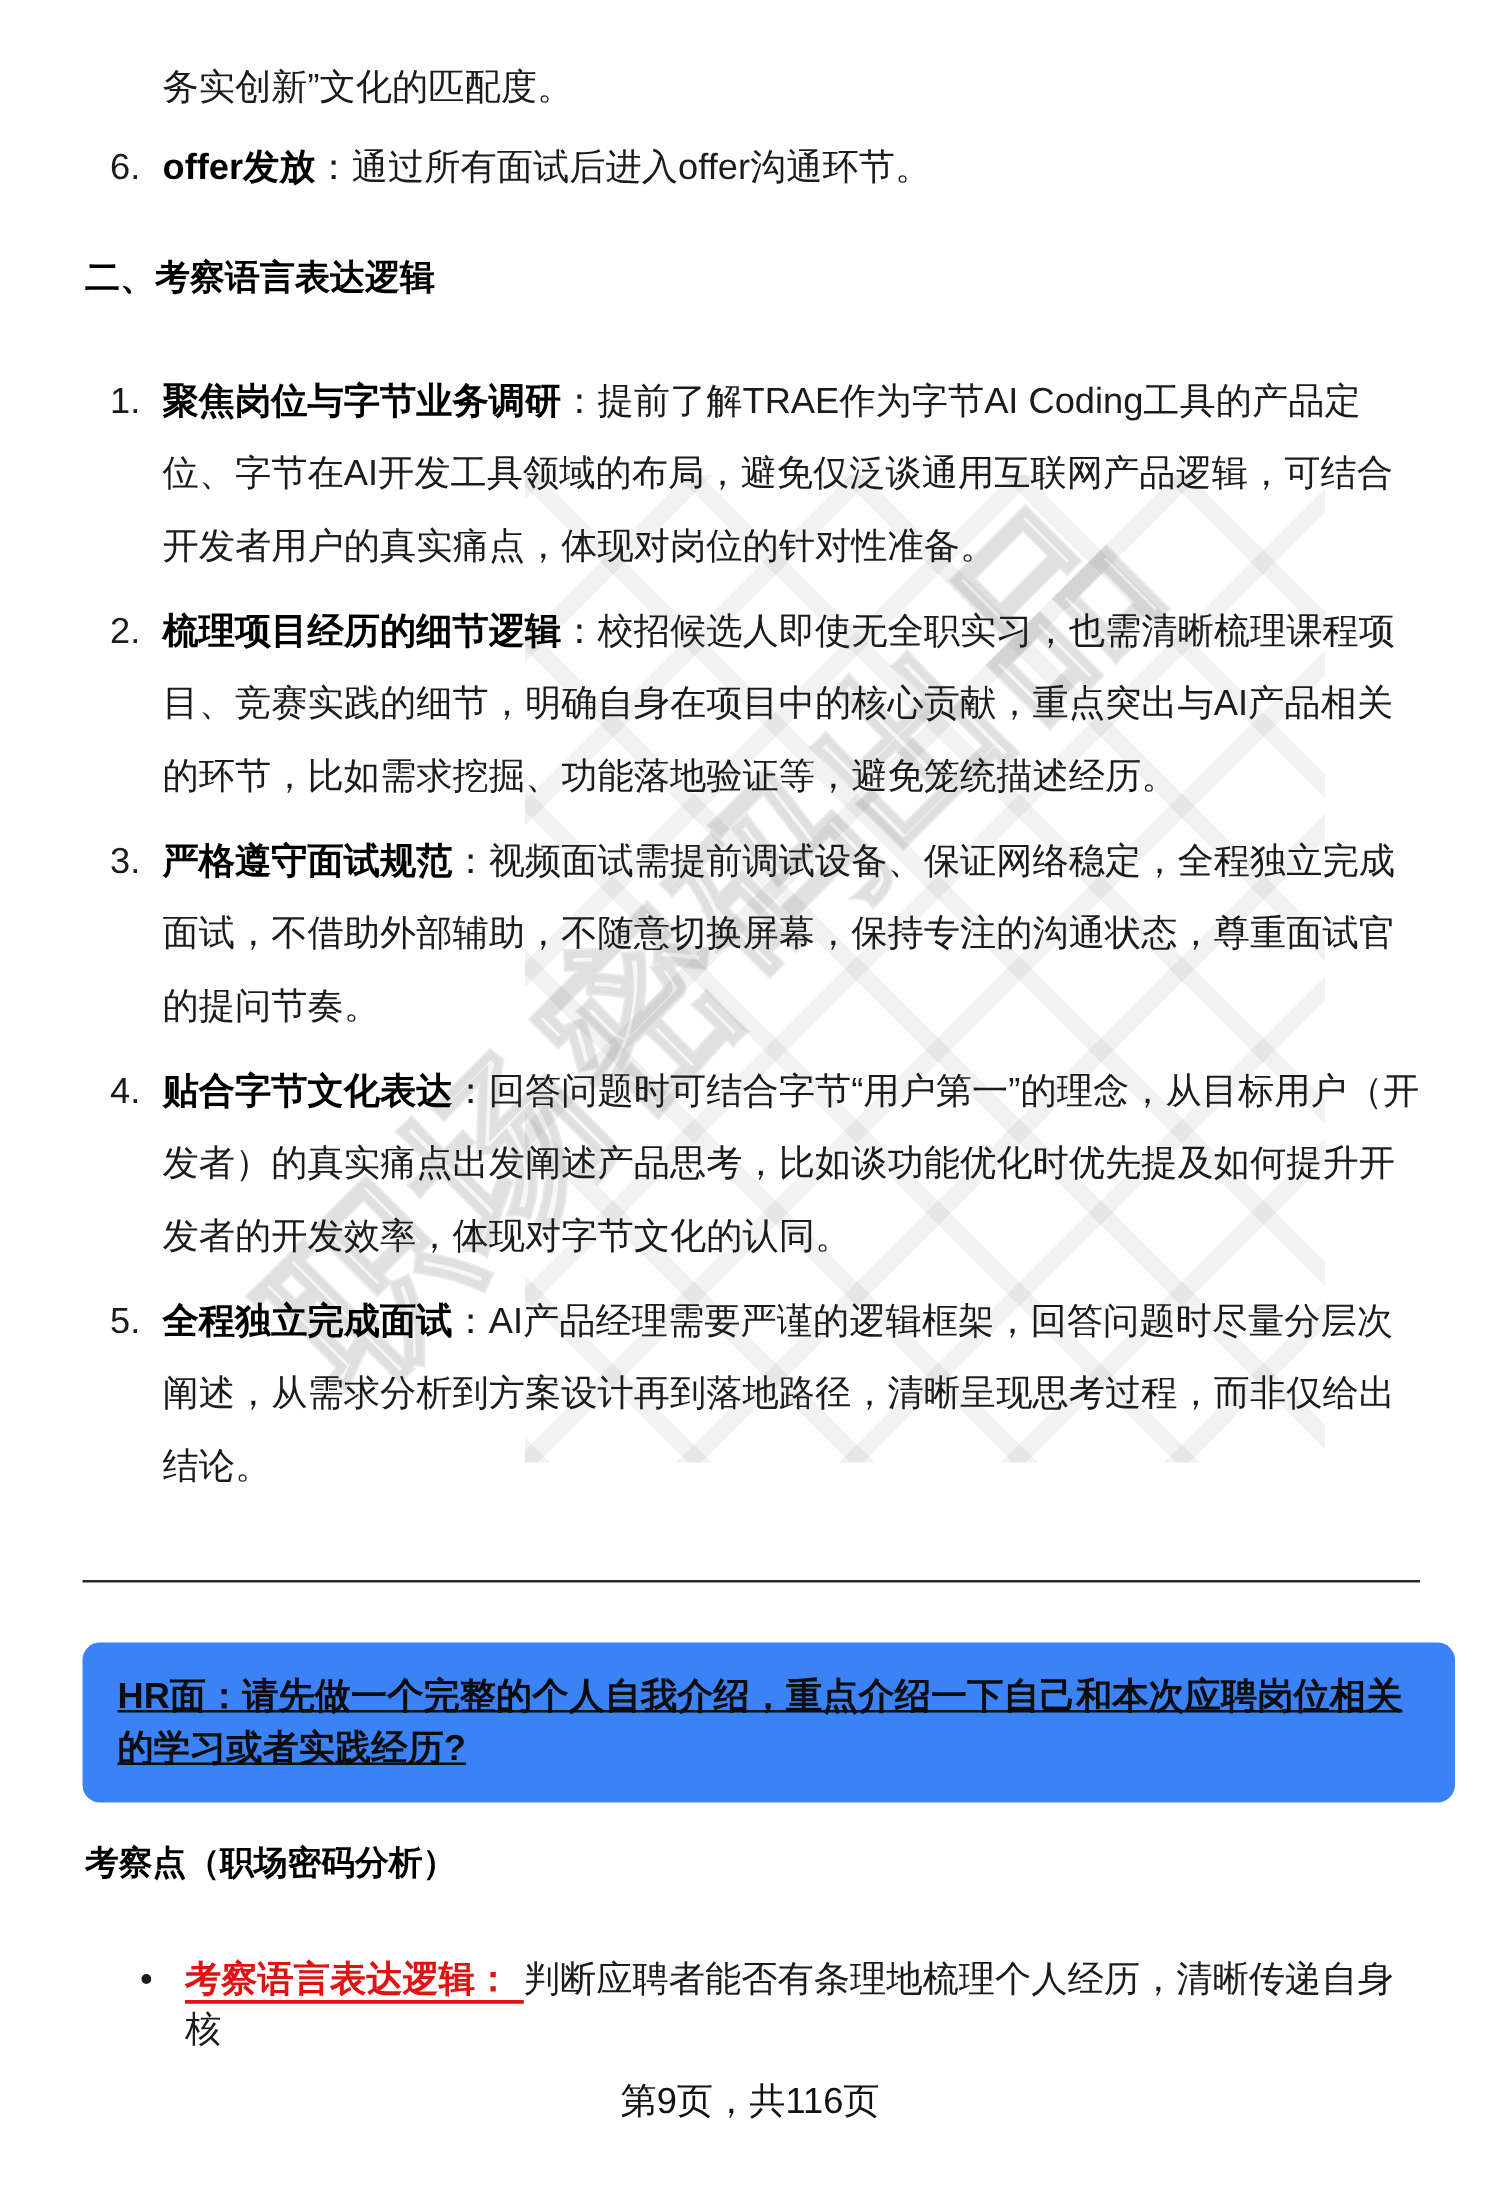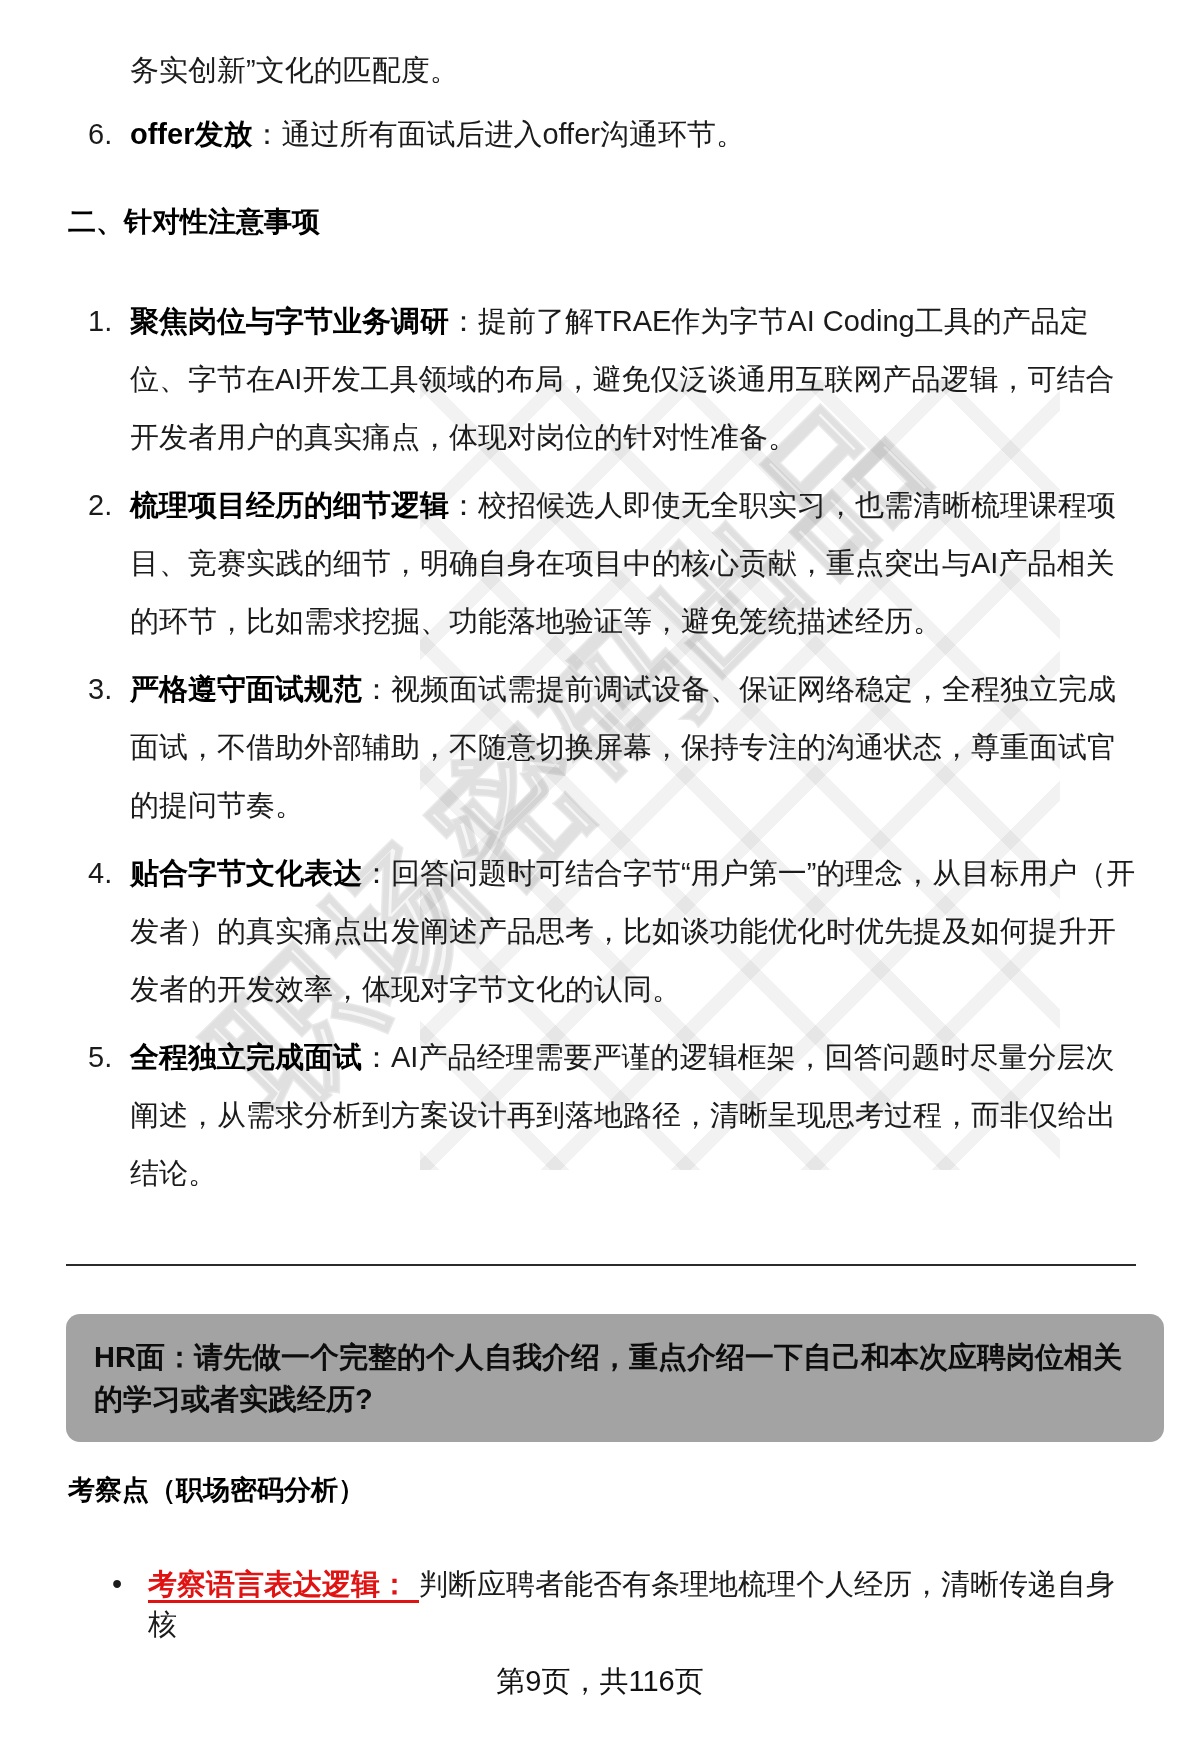--- a/index.html
+++ b/index.html
@@ -55,21 +55,21 @@
 
 <div class="content">
 
   <div class="cont-line">务实创新”文化的匹配度。</div>
 
   <div class="offer-row">
     <span class="num">6.</span>
     <span class="item-text"><b class="lead">offer发放</b><span>：通过所有面试后进入offer沟通环节。</span></span>
   </div>
 
-  <h2 class="section-title">二、针对性注意事项</h2>
+  <h2 class="section-title">二、考察语言表达逻辑</h2>
 
   <div class="list">
 
     <div class="list-item">
       <span class="num">1.</span>
       <span class="item-text"><b class="lead">聚焦岗位与字节业务调研</b><span>：提前了解TRAE作为字节AI Coding工具的产品定位、字节在AI开发工具领域的布局，避免仅泛谈通用互联网产品逻辑，可结合开发者用户的真实痛点，体现对岗位的针对性准备。</span></span>
     </div>
 
     <div class="list-item">
       <span class="num">2.</span>
@@ -88,21 +88,21 @@
 
     <div class="list-item">
       <span class="num">5.</span>
       <span class="item-text"><b class="lead">全程独立完成面试</b><span>：AI产品经理需要严谨的逻辑框架，回答问题时尽量分层次阐述，从需求分析到方案设计再到落地路径，清晰呈现思考过程，而非仅给出结论。</span></span>
     </div>
 
   </div>
 
   <hr class="divider">
 
-  <div class="question-box" style="background-color: #a3a3a3;">HR面：请先做一个完整的个人自我介绍，重点介绍一下自己和本次应聘岗位相关的学习或者实践经历?</div>
+  <div class="question-box" style="background-color: #3b82f6; text-decoration: underline;">HR面：请先做一个完整的个人自我介绍，重点介绍一下自己和本次应聘岗位相关的学习或者实践经历?</div>
 
   <div class="subtitle">考察点（职场密码分析）</div>
 
 
   <div class="bullet-row">
     <span class="bullet-dot">•</span>
     <span class="bullet-text"><span class="bullet-lead" style="color: rgb(224, 18, 18); border-bottom-color: rgb(224, 18, 18);">考察语言表达逻辑：</span><span>判断应聘者能否有条理地梳理个人经历，清晰传递自身核</span></span>
   </div>
 
   <div class="footer">第9页，共116页</div>

